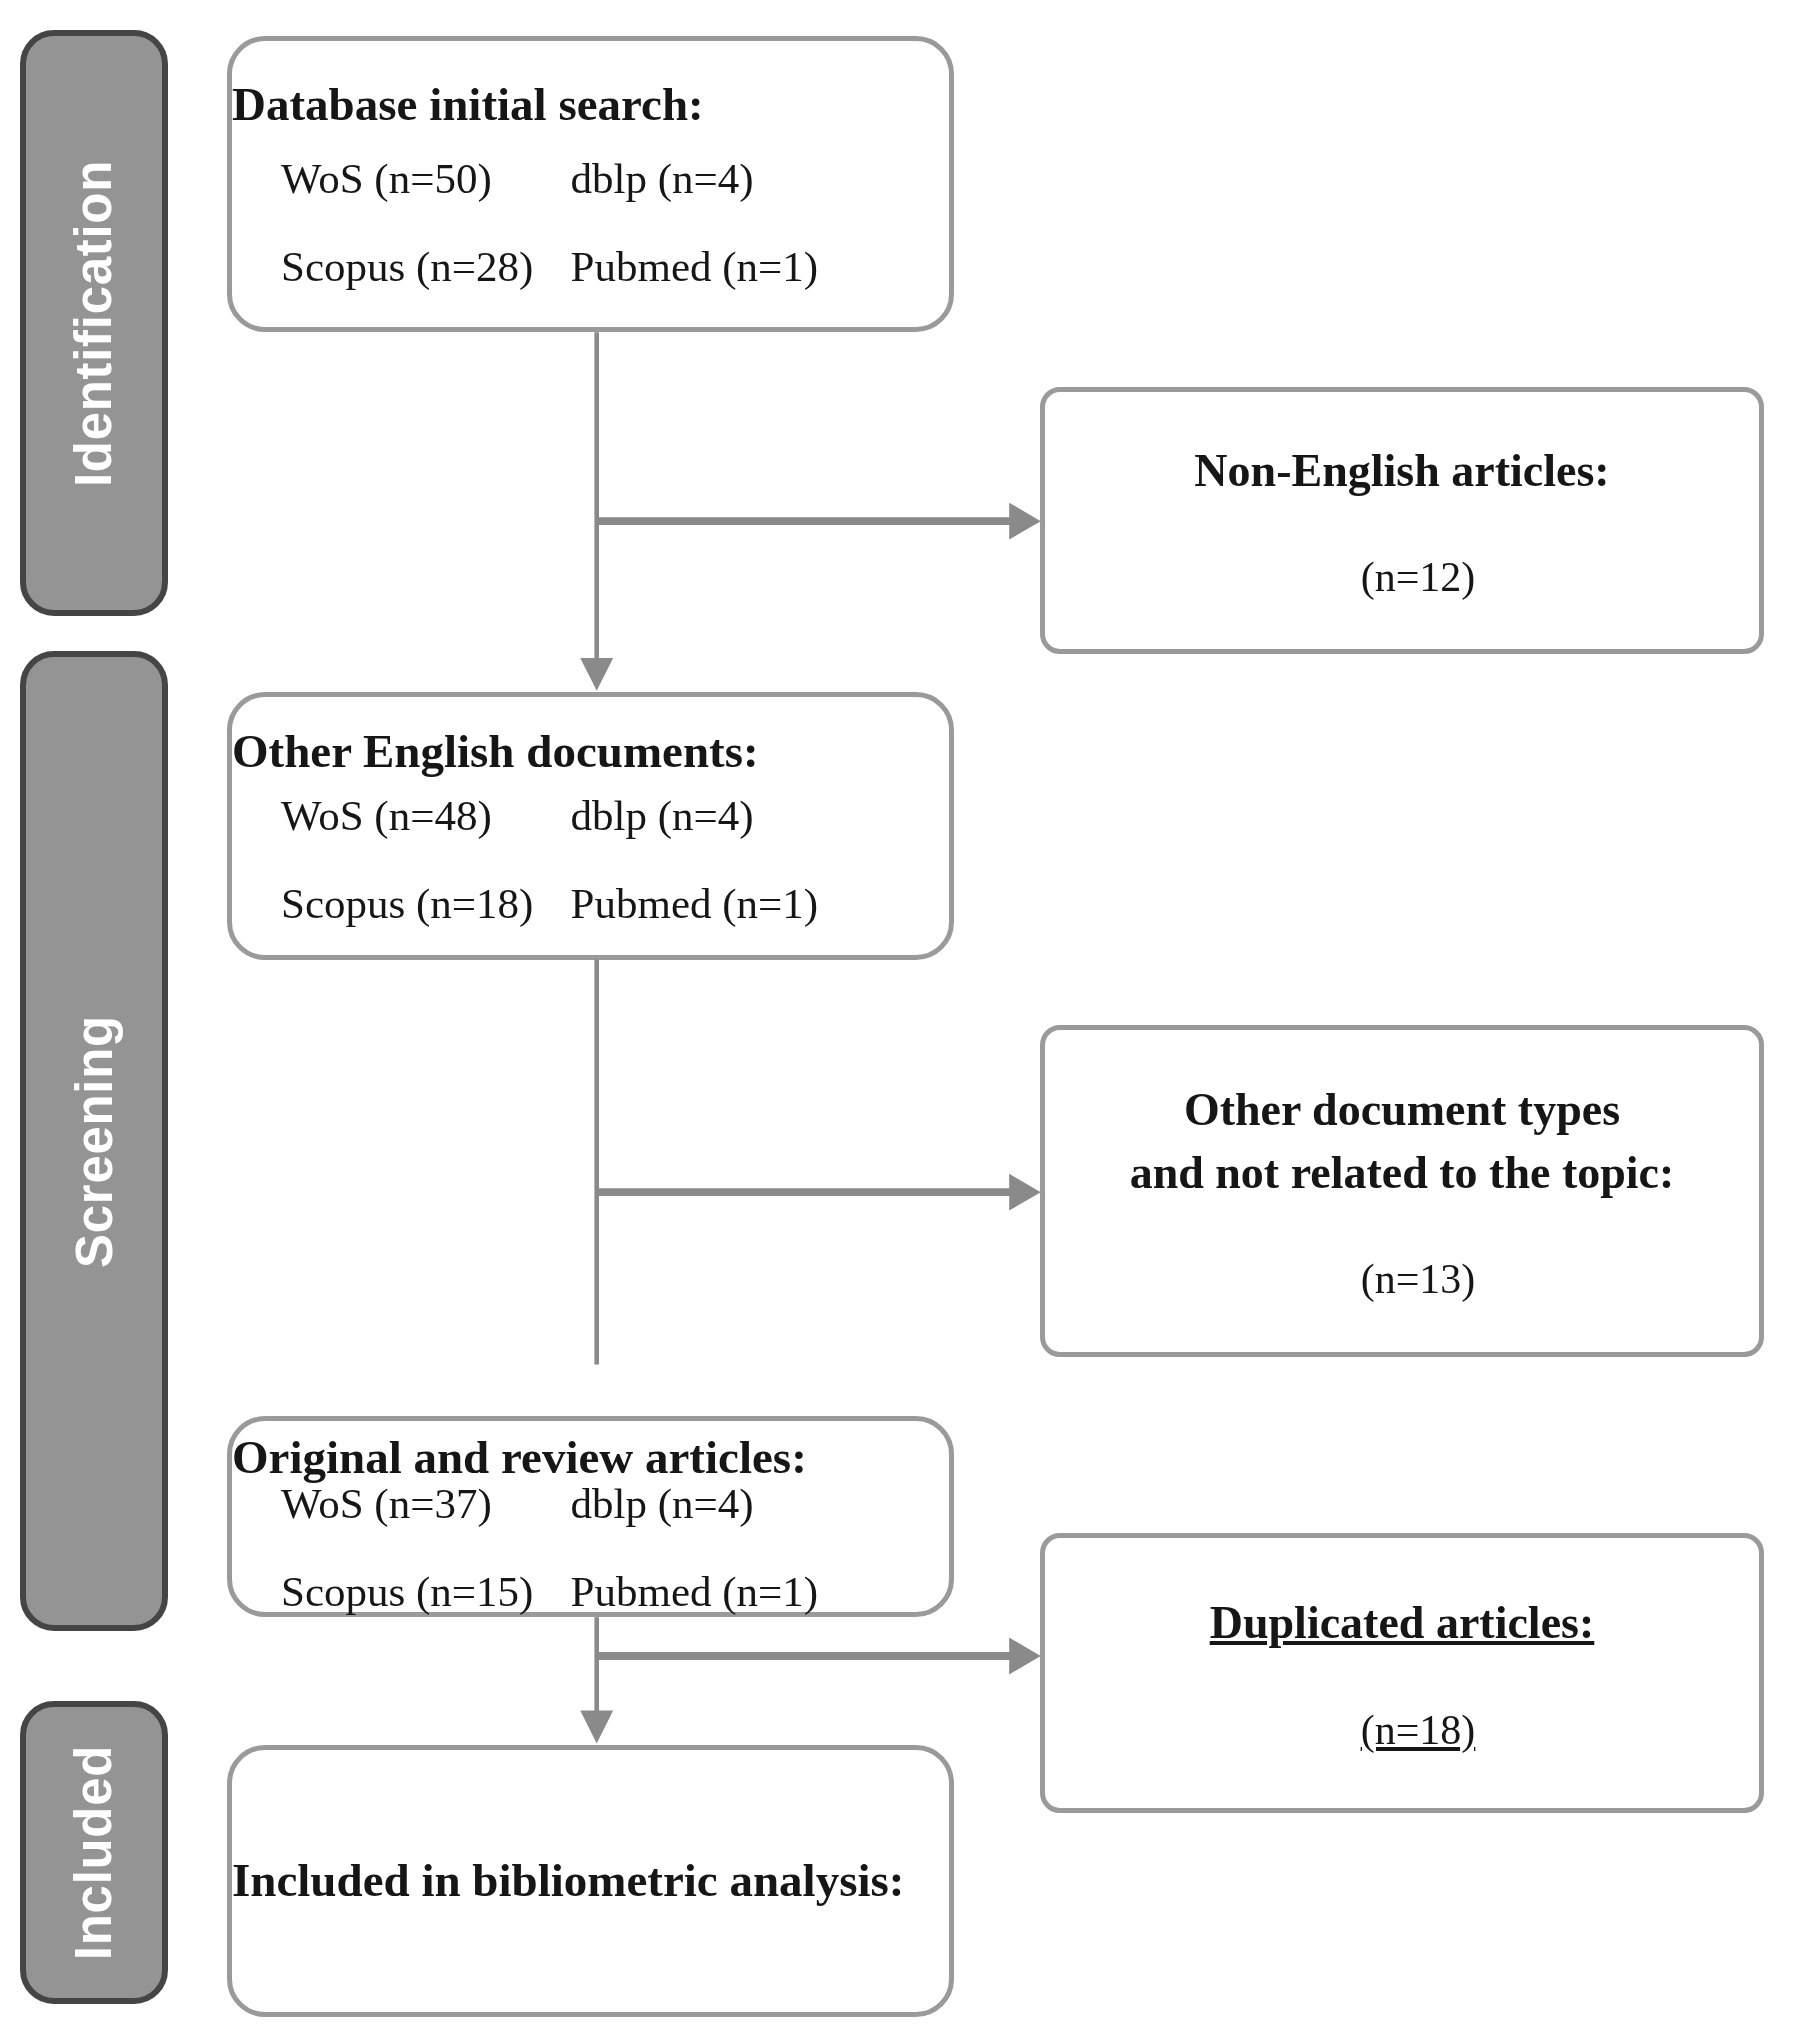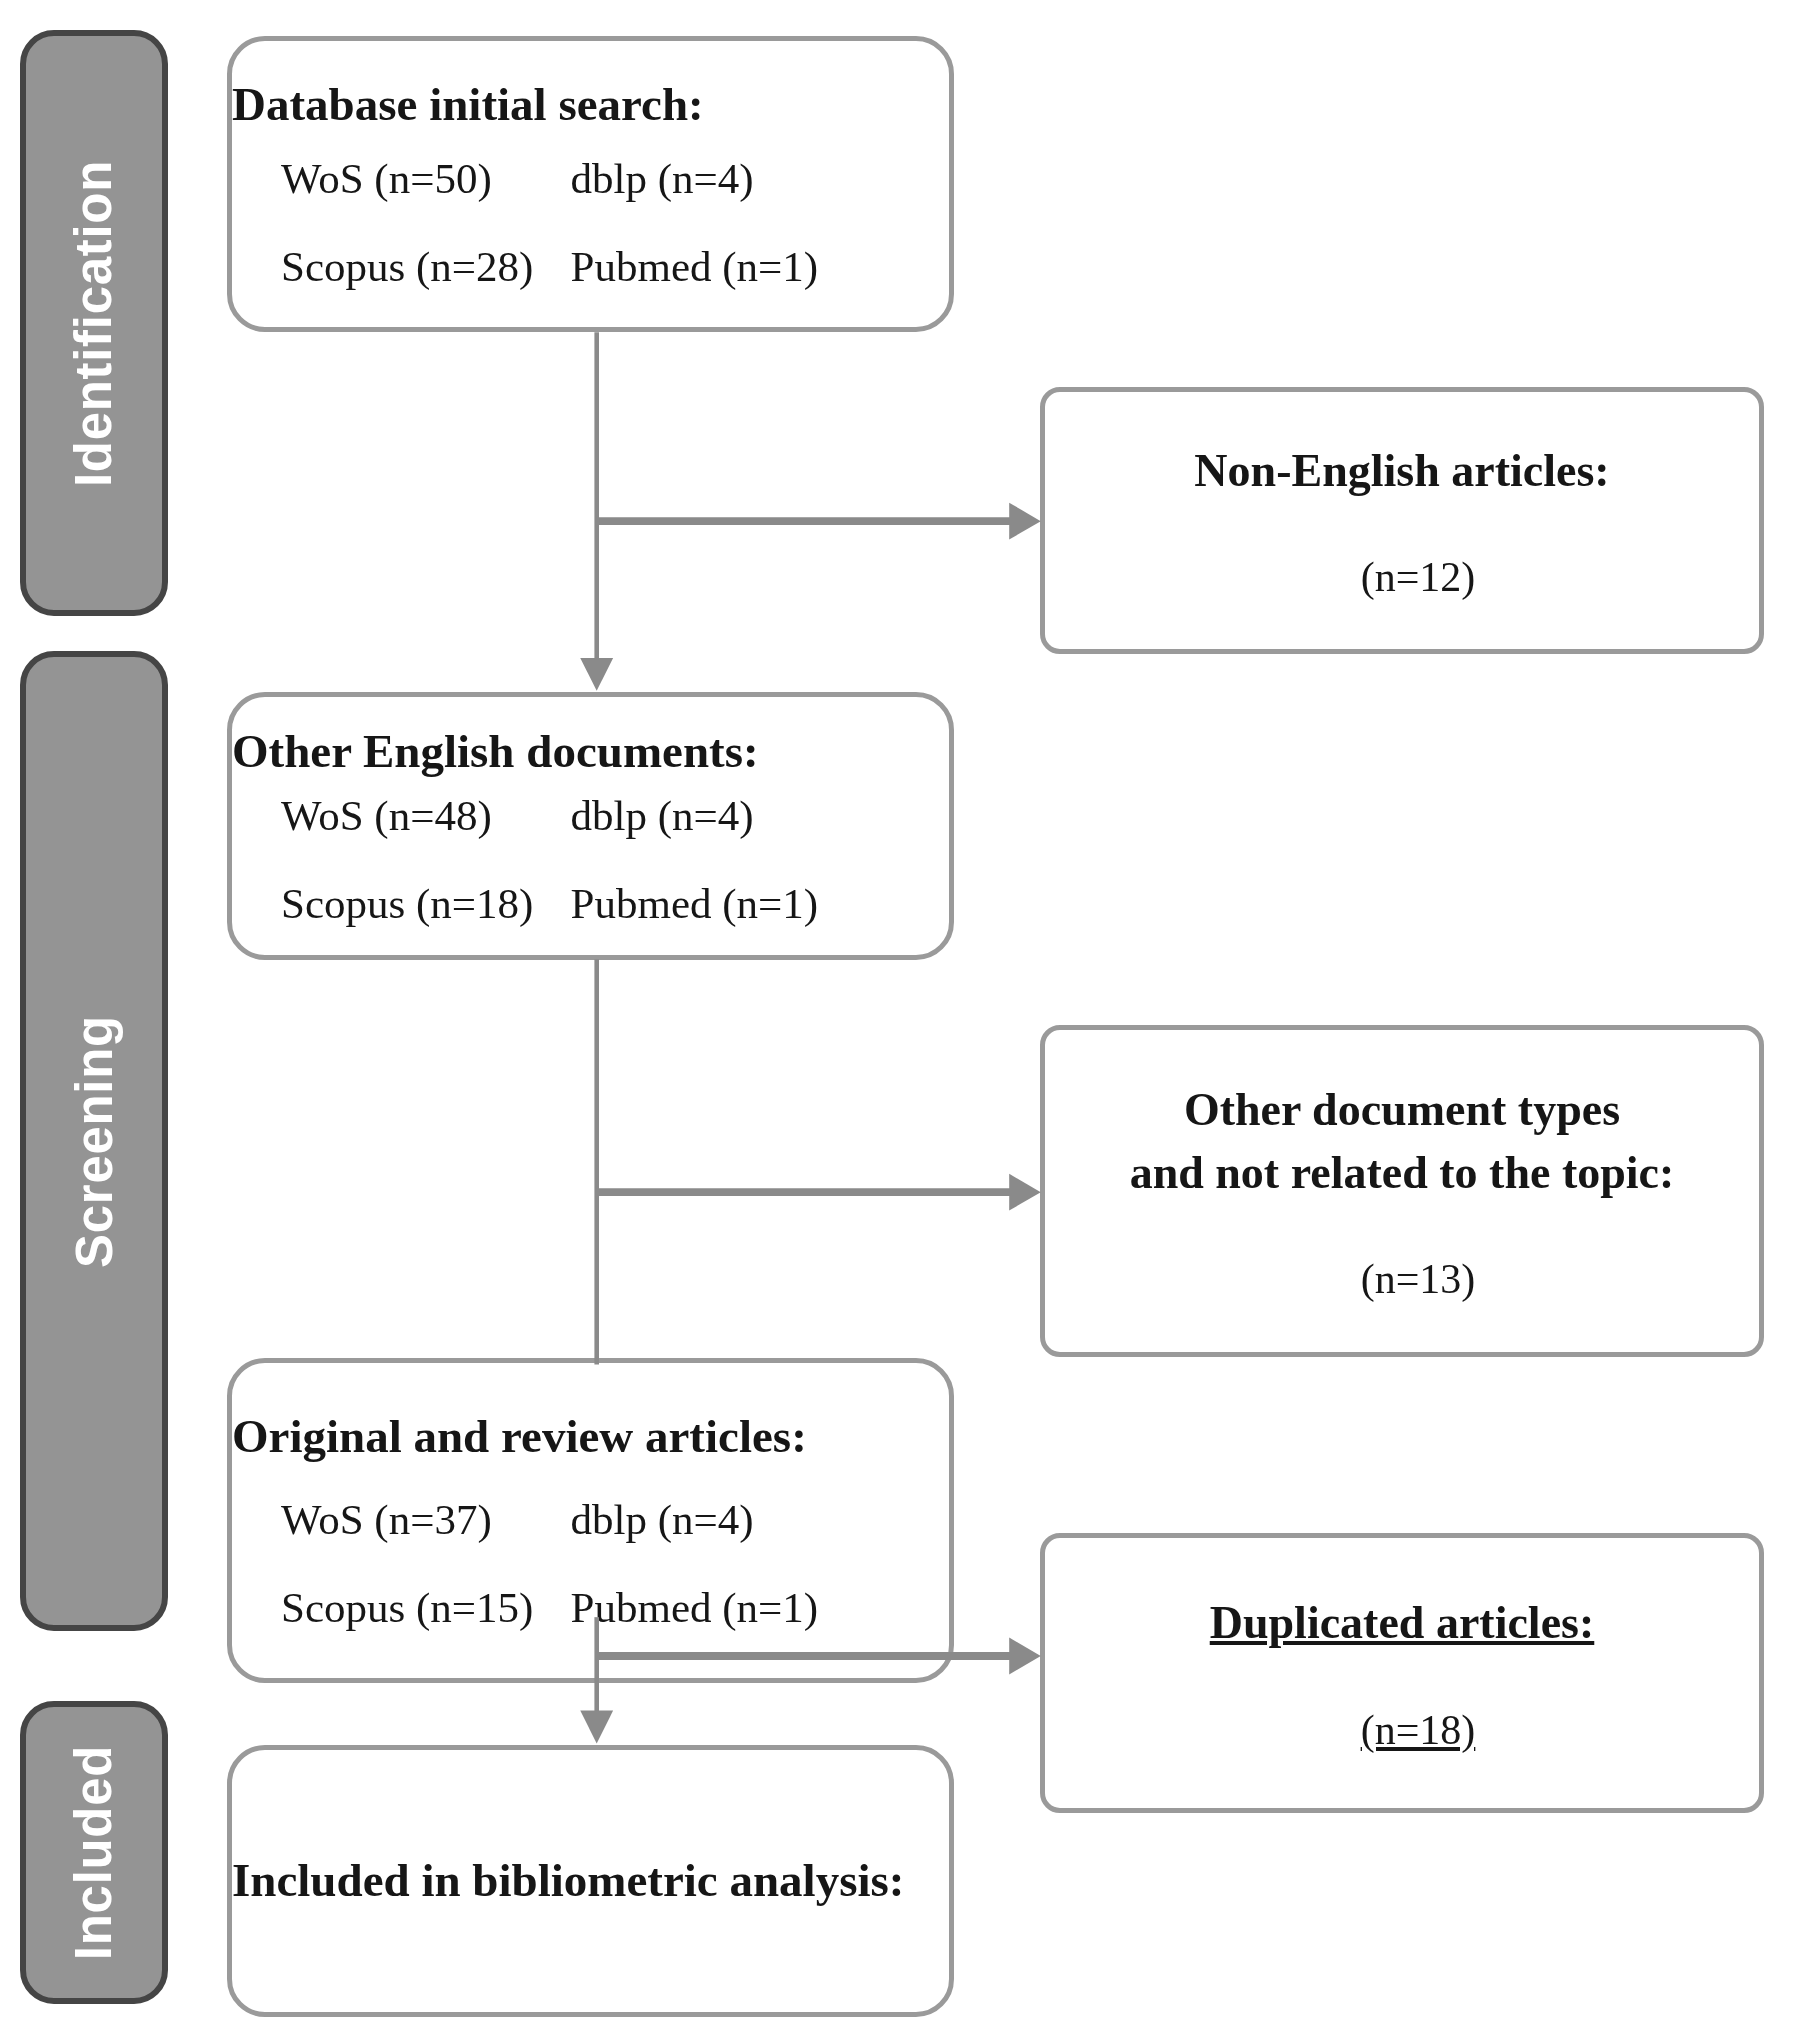--- a/index.html
+++ b/index.html
@@ -104,21 +104,21 @@
 <div class="flowbox" style="top:692px;height:268px;">
   <div class="flowbox-title">Other English documents:</div>
   <div class="cells">
     <span>WoS (n=48)</span>
     <span>dblp (n=4)</span>
     <span>Scopus (n=18)</span>
     <span>Pubmed (n=1)</span>
   </div>
 </div>
 
-<div class="flowbox" style="top:1358px;height:325px;">
+<div class="flowbox" style="top:1416px;height:201px;">
   <div class="flowbox-title">Original and review articles:</div>
   <div class="cells">
     <span>WoS (n=37)</span>
     <span>dblp (n=4)</span>
     <span>Scopus (n=15)</span>
     <span>Pubmed (n=1)</span>
   </div>
 </div>
 
 <div class="flowbox" style="top:1745px;height:272px;">

